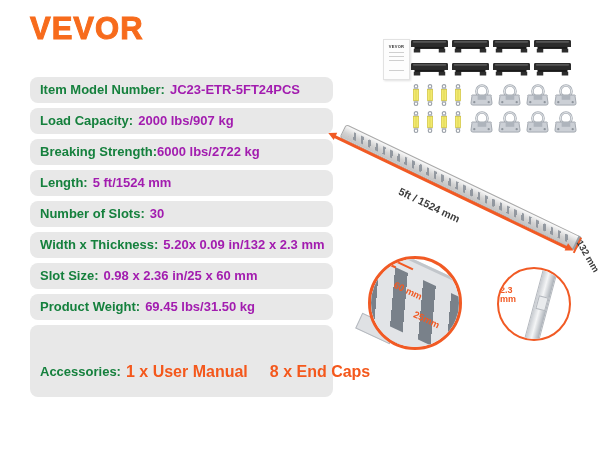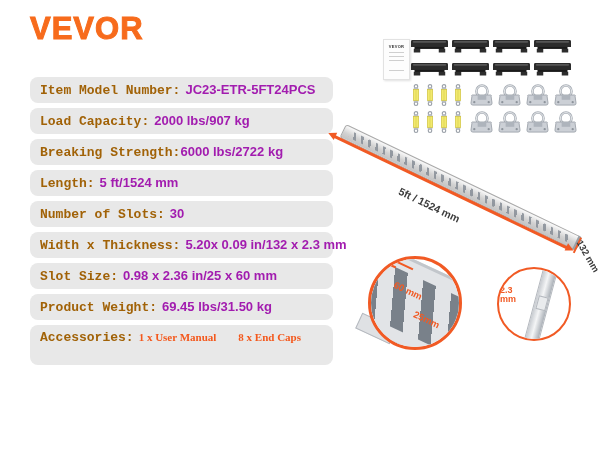--- a/index.html
+++ b/index.html
@@ -19,27 +19,27 @@
   }
 
   
   .specs { position:absolute; left:30px; top:77px; width:303px; }
   .row {
     background:#e8e8e8; border-radius:8px;
     height:26px; line-height:26px;
     margin-bottom:5px; padding:0 0 0 10px;
     white-space:nowrap; font-size:13px;
   }
-  .lbl { font-weight:bold; color:#a16207;font-family:Liberation Mono, monospace; }
+  .lbl { font-weight:bold; color:#15803d; }
   .val { font-weight:bold; color:#a21caf; margin-left:5px; }
   .row.acc {
-    height:40px; line-height:normal; display:flex; align-items:flex-start;
-    padding-top:5px; white-space:normal;
-  }
-  .acc-lines { margin-left:5px; font-weight:bold; color:#f4581c; font-size:11px; line-height:15.5px; white-space:nowrap;font-family:Liberation Serif, serif; }
+    height:72px; line-height:normal; display:flex; align-items:center;
+    padding-top:21px; white-space:normal;
+  }
+  .acc-lines { margin-left:5px; font-weight:bold; color:#f4581c; font-size:16px; line-height:15.5px; white-space:nowrap; }
   .acc-gap { margin-left:22px; }
 
   
   .manual {
     position:absolute; left:383px; top:39px; width:27px; height:41px;
     background:#fdfdfd; border:1px solid #e2e2e2; box-shadow:1px 1px 2px rgba(0,0,0,.12);
     text-align:center; padding-top:4px;
   }
   .manual .mtitle { font-size:4px; font-weight:bold; color:#333; letter-spacing:.3px; }
   .manual .mline { height:1px; background:#cfcfcf; margin:3px 5px 0 5px; }

